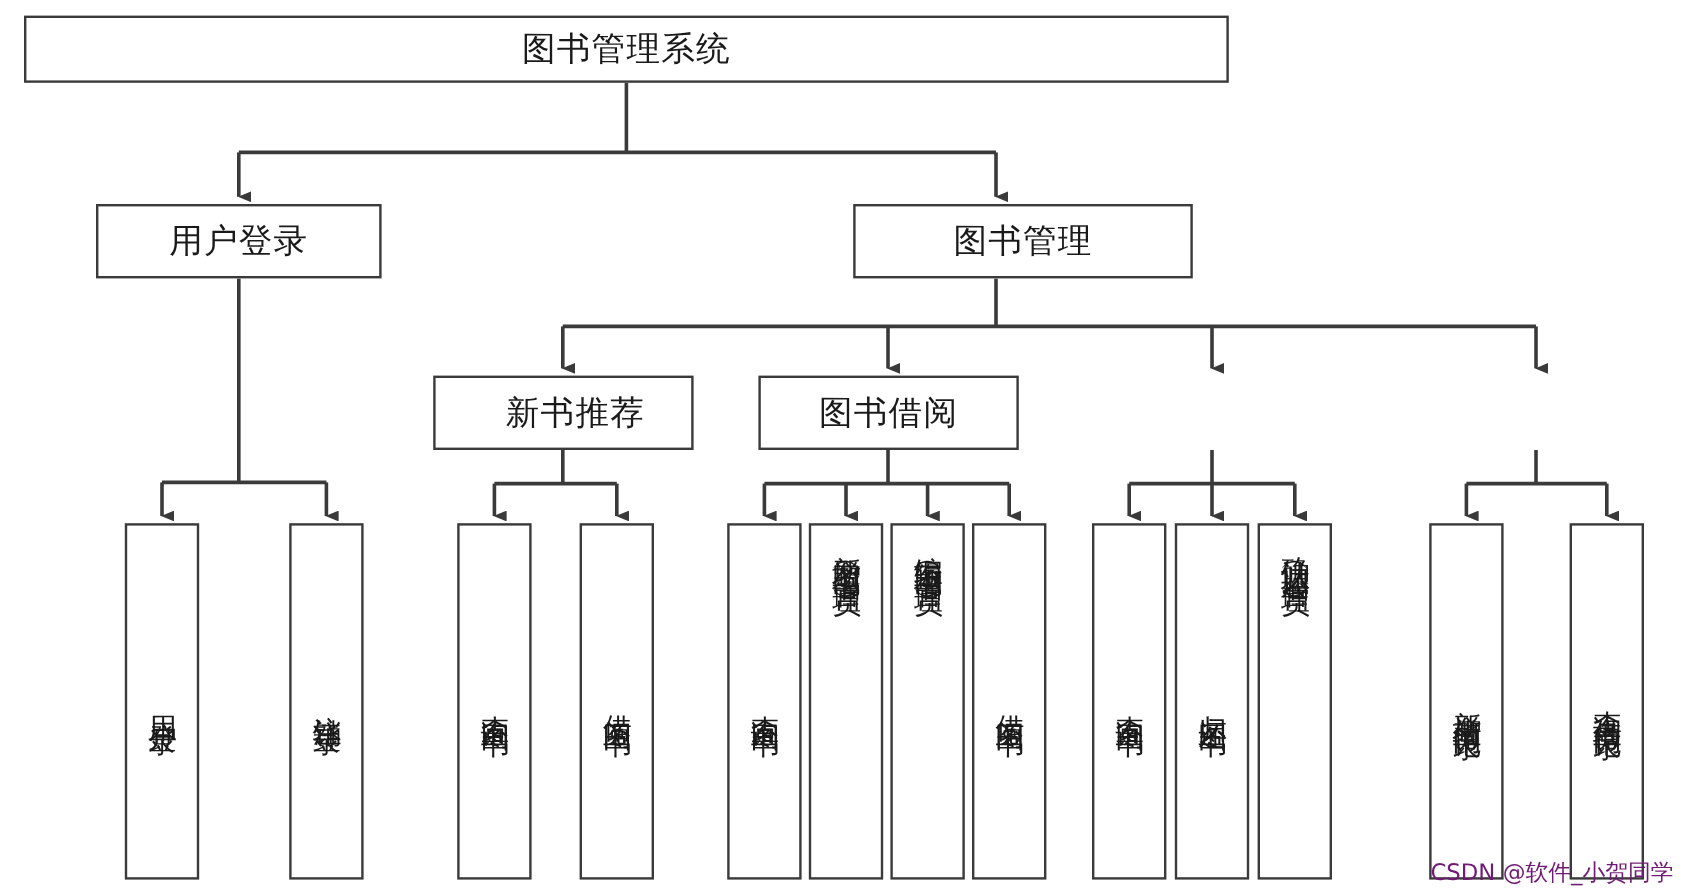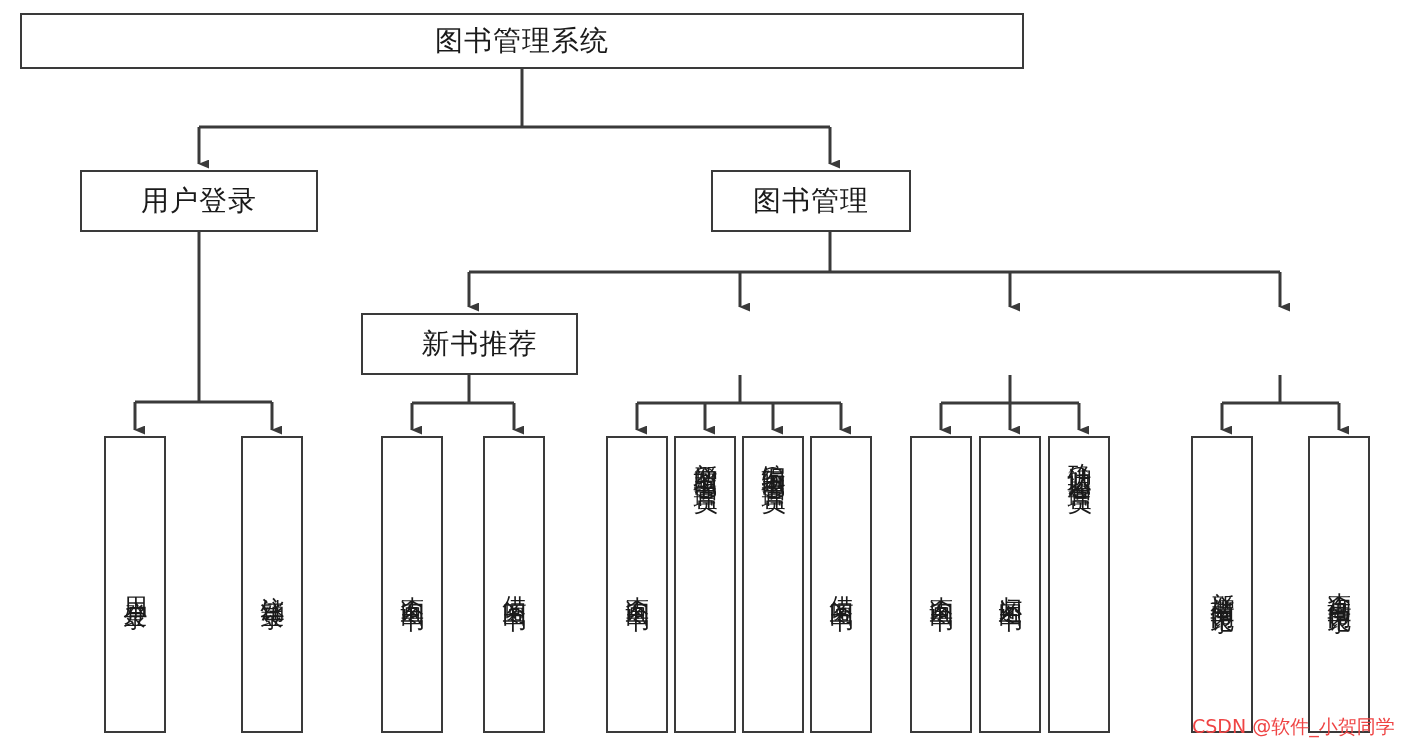--- a/index.html
+++ b/index.html
@@ -60,21 +60,21 @@
     line-height: 1.05;
     letter-spacing: 4px;
     white-space: nowrap;
   }
   .node.vert.tall-text {
     align-items: center;
     padding-top: 0;
   }
   .watermark {
     position: absolute;
-    color: #ef4444;
+    color: #701a75;
     font-size: 19px;
     white-space: nowrap;
     z-index: 5;
     font-family: "DejaVu Sans", "Liberation Sans", sans-serif;
   }
 </style>
 </head>
 <body>
 
 <div id="diagram-root">
@@ -129,26 +129,29 @@
     </g>
   </svg>
 
   <div class="node horiz" style="left:20px; top:13px; width:1004px; height:56px;">
     <span class="node-label">图书管理系统</span>
   </div>
 
   <div class="node horiz" style="left:80px; top:170px; width:238px; height:62px;">
     <span class="node-label">用户登录</span>
   </div>
-  <div class="node horiz" style="left:711px; top:170px; width:200px; height:62px;">
+  <div class="node horiz" style="left:711px; top:170px; width:283px; height:62px;">
     <span class="node-label">图书管理</span>
   </div>
 
   <div class="node horiz" style="left:361px; top:313px; width:217px; height:62px;padding-left:20px;">
     <span class="node-label">新书推荐</span>
+  </div>
+  <div class="node horiz" style="left:632px; top:313px; width:217px; height:62px;">
+    <span class="node-label">图书借阅</span>
   </div>
 
   <div class="node vert tall-text" style="left:104px; top:436px; width:62px; height:297px;">
     <span class="node-label">用户登录</span>
   </div>
   <div class="node vert tall-text" style="left:241px; top:436px; width:62px; height:297px;">
     <span class="node-label">注销登录</span>
   </div>
 
   <div class="node vert tall-text" style="left:381px; top:436px; width:62px; height:297px;">

